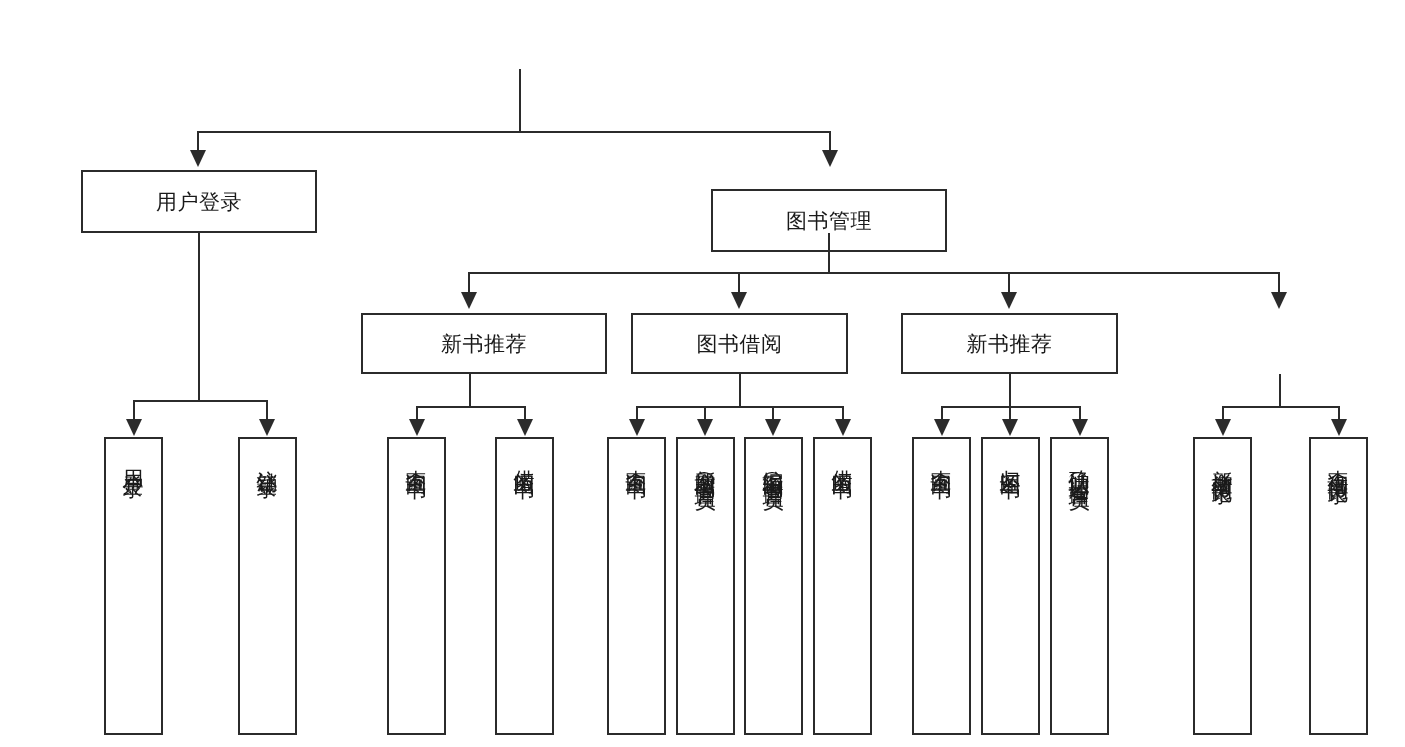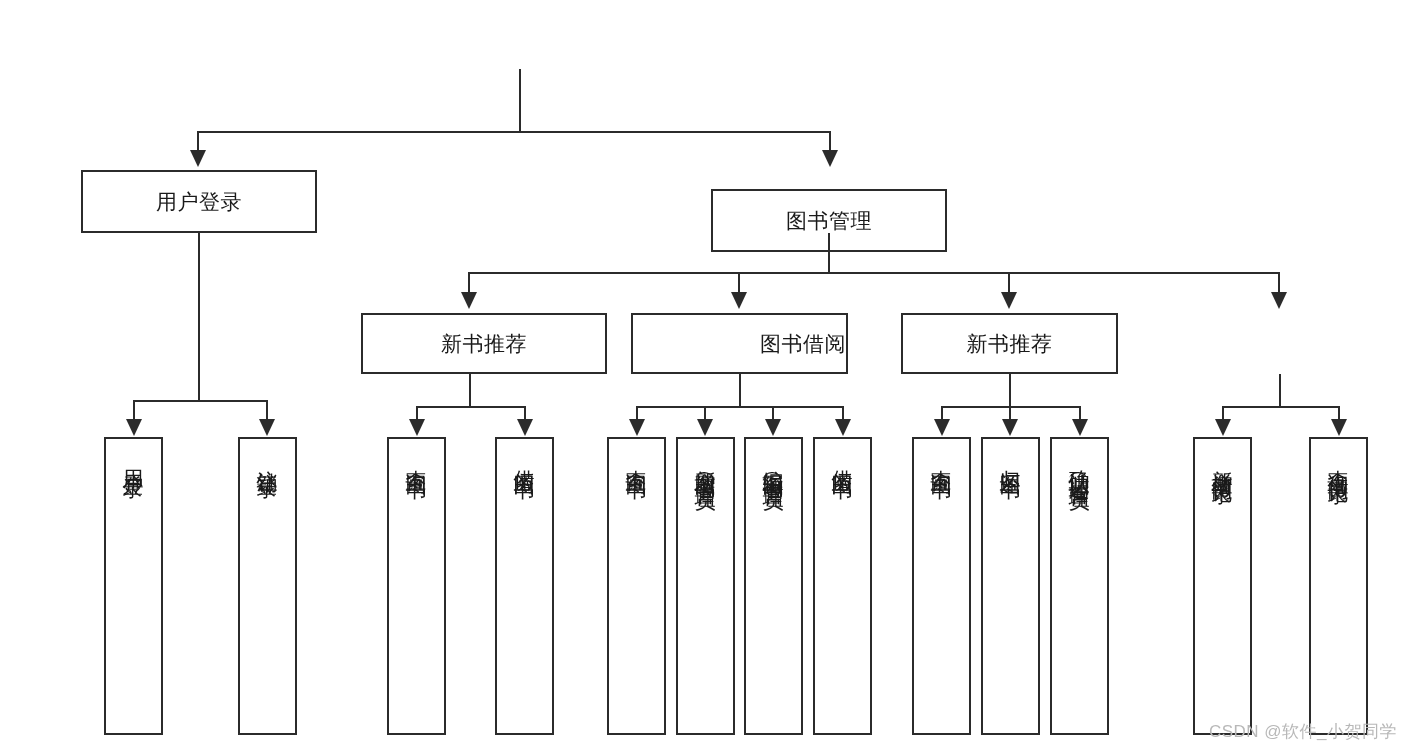--- a/index.html
+++ b/index.html
@@ -111,21 +111,21 @@
   <div class="edge vline" style="left:738px; top:272px; width:2px; height:22px;"></div>
   <div class="arrow" style="left:731px; top:292px;"></div>
   <div class="edge vline" style="left:1008px; top:272px; width:2px; height:22px;"></div>
   <div class="arrow" style="left:1001px; top:292px;"></div>
   <div class="edge vline" style="left:1278px; top:272px; width:2px; height:22px;"></div>
   <div class="arrow" style="left:1271px; top:292px;"></div>
 
   <div class="node horiz" style="left:361px; top:313px; width:246px; height:61px;">
     <span>新书推荐</span>
   </div>
-  <div class="node horiz" style="left:631px; top:313px; width:217px; height:61px;justify-content:flex-end;">
+  <div class="node horiz" style="left:631px; top:313px; width:217px; height:61px;">
     <span>图书借阅</span>
   </div>
   <div class="node horiz" style="left:901px; top:313px; width:217px; height:61px;">
     <span>新书推荐</span>
   </div>
 
   <div class="edge vline" style="left:469px; top:374px; width:2px; height:33px;"></div>
   <div class="edge hline" style="left:416px; top:406px; width:110px; height:2px;"></div>
   <div class="edge vline" style="left:416px; top:406px; width:2px; height:14px;"></div>
   <div class="arrow" style="left:409px; top:419px;"></div>
@@ -196,15 +196,14 @@
     <span class="vtext">确认归还（管理员）</span>
   </div>
 
   <div class="node vert" style="left:1193px; top:437px; width:59px; height:298px;">
     <span class="vtext">新增借阅记录</span>
   </div>
   <div class="node vert" style="left:1309px; top:437px; width:59px; height:298px;">
     <span class="vtext">查询借阅记录</span>
   </div>
 
-  <div id="watermark">CSDN @软件_小贺同学</div>
 
 </div>
 
 </body></html>

